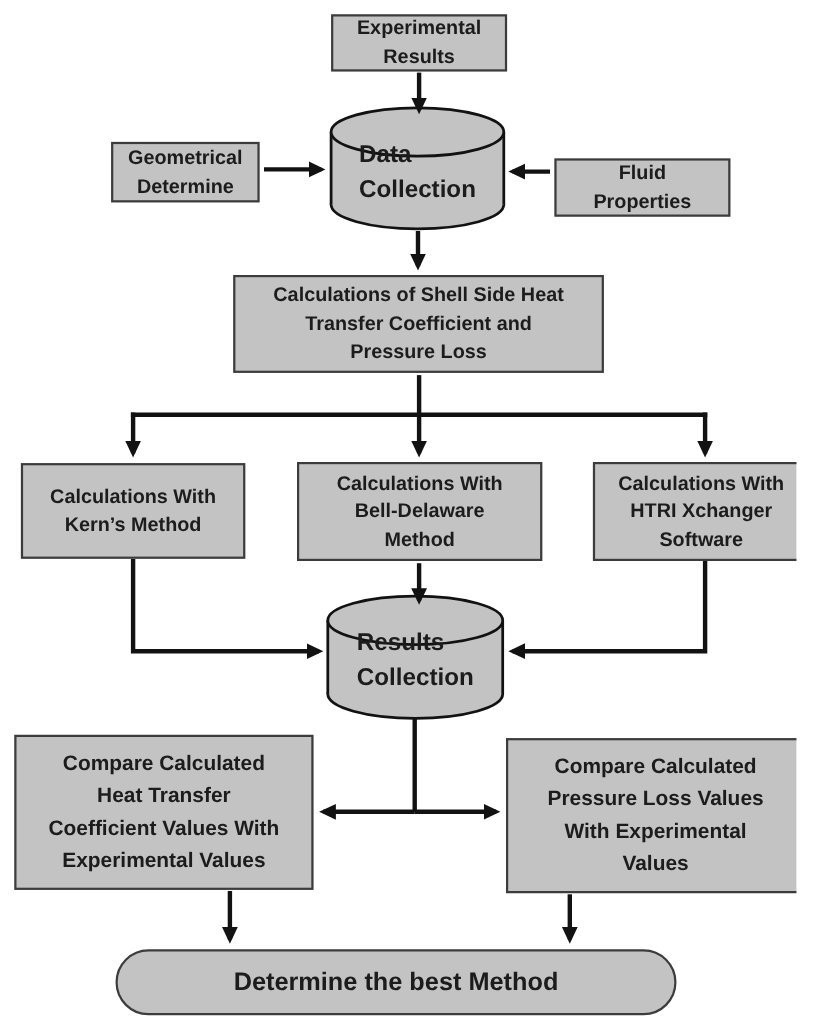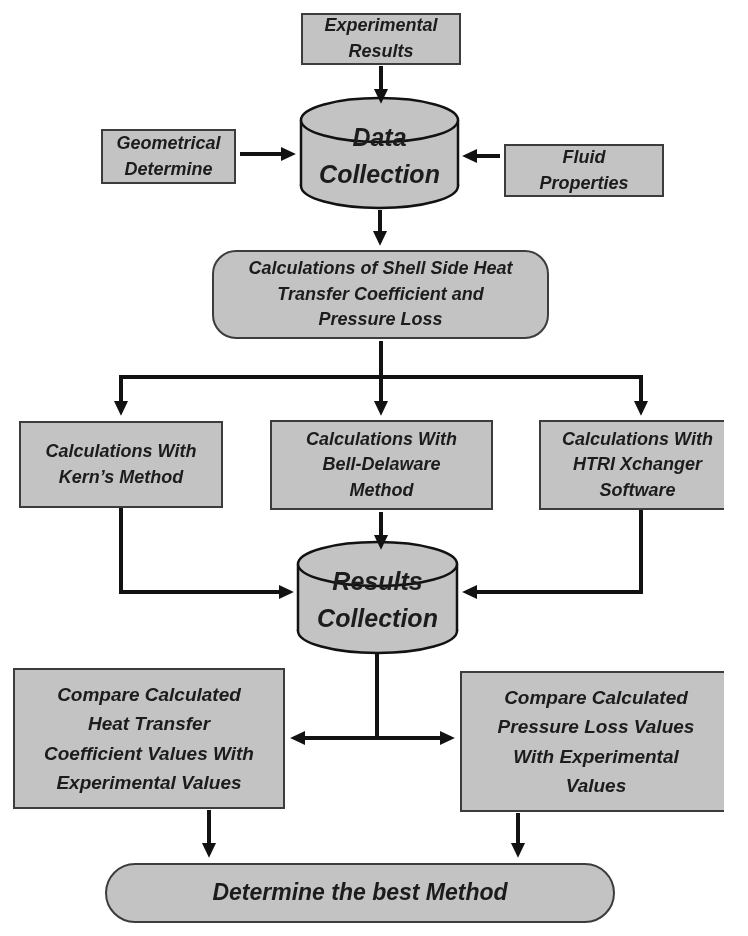--- a/index.html
+++ b/index.html
@@ -9,39 +9,38 @@
     --arrow:#121212;
     --text:#1c1c1c;
   }
   html,body{margin:0;padding:0;background:var(--bg);}
   .canvas{
     position:relative;
     width:724px;height:936px;
     background:var(--bg);
     font-family:"Liberation Sans","DejaVu Sans",sans-serif;
     overflow:hidden;
-    font-style:italic;
   }
   svg.layer{position:absolute;left:0;top:0;z-index:1;}
   .node{
     position:absolute;z-index:2;
     background:var(--box-fill);
     border:2px solid var(--box-border);
     box-sizing:border-box;
     display:flex;align-items:center;justify-content:center;
     text-align:center;white-space:pre-line;
     font-weight:bold;color:var(--text);
     font-size:18px;line-height:1.42;
   }
   .cyl-label{
     position:absolute;z-index:2;
     display:flex;align-items:center;justify-content:center;
-    text-align:center;white-space:pre-line;
+    text-align:left;white-space:pre-line;
     font-weight:bold;color:var(--text);
-    font-size:25px;line-height:1.45;
+    font-size:22px;line-height:1.45;
     background:transparent;border:none;
   }
   .node.big{font-size:23px;line-height:1.2;border-radius:30px;}
   .node.compare{font-size:19px;line-height:1.55;}
   .cyl-body{fill:var(--box-fill);stroke:var(--arrow);stroke-width:2.5;}
   .cyl-fill{fill:var(--box-fill);stroke:none;}
   .cyl-side{stroke:var(--arrow);stroke-width:2.5;}
   .edge{stroke:var(--arrow);stroke-width:4;fill:none;}
 </style>
 </head>
@@ -99,21 +98,21 @@
 
   <div class="node" style="left:301px;top:13px;width:160px;height:52px;">Experimental
 Results</div>
 
   <div class="node" style="left:101px;top:129px;width:135px;height:55px;">Geometrical
 Determine</div>
 
   <div class="node" style="left:504px;top:144px;width:160px;height:53px;">Fluid
 Properties</div>
 
-  <div class="node" style="left:212px;top:250px;width:337px;height:89px;border-radius:24px;">Calculations of Shell Side Heat
+  <div class="node" style="left:212px;top:250px;width:337px;height:89px;">Calculations of Shell Side Heat
 Transfer Coefficient and
 Pressure Loss</div>
 
   <div class="node" style="left:19px;top:421px;width:204px;height:87px;">Calculations With
 Kern’s Method</div>
 
   <div class="node" style="left:270px;top:420px;width:223px;height:90px;">Calculations With
 Bell-Delaware
 Method</div>
 

